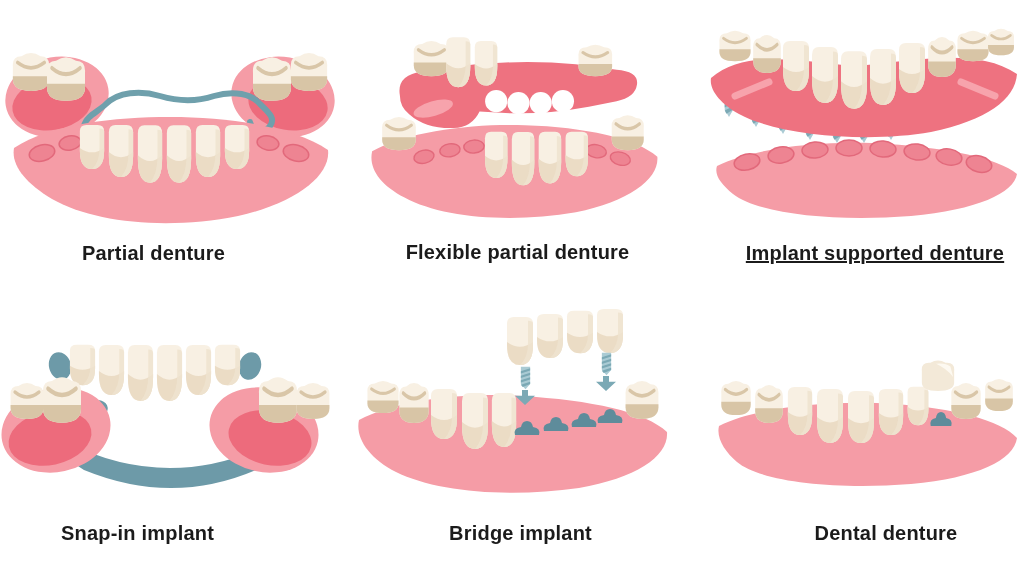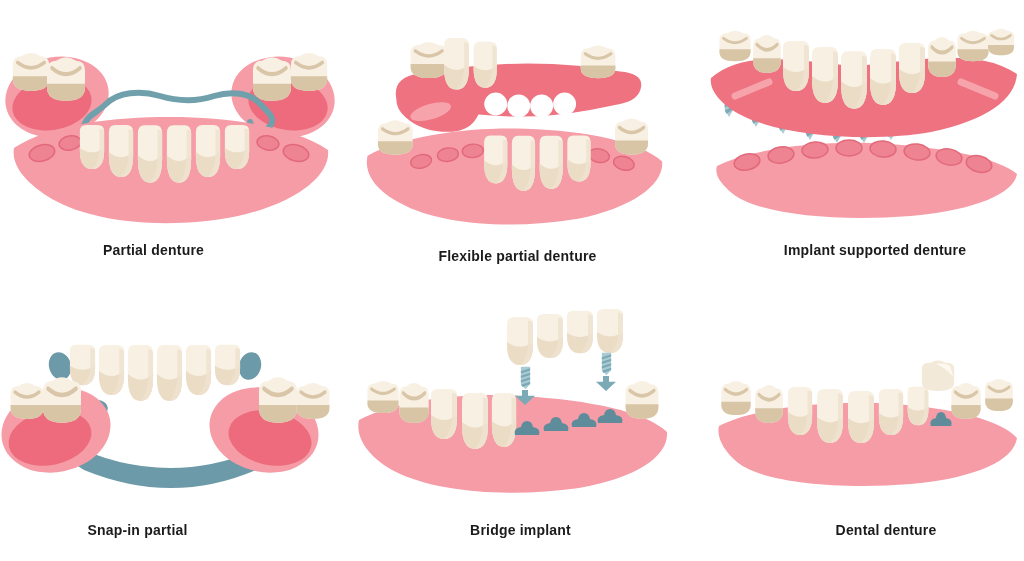--- a/index.html
+++ b/index.html
@@ -1,23 +1,23 @@
 <!DOCTYPE html>
 <html><head>
 <meta charset="utf-8">
 <style>
   html,body{margin:0;padding:0;background:#fff;}
   body{width:1024px;height:561px;overflow:hidden;font-family:"Liberation Sans",sans-serif;}
   .figure{display:grid;grid-template-columns:341px 341px 342px;grid-template-rows:280px 281px;width:1024px;height:561px;background:#fff;}
   .panel{display:flex;flex-direction:column;align-items:center;}
   .art{width:341px;height:230px;display:block;}
-  .label{margin-top:12px;font-size:14px;font-weight:700;color:#1b1b1b;letter-spacing:.2px;white-space:nowrap;}
+  .label{margin-top:12px;font-size:20px;font-weight:700;color:#1b1b1b;letter-spacing:.2px;white-space:nowrap;}
   .off-1{transform:translateX(-17px);}
   .off-2{transform:translateX(6px);}
-  .off-3{transform:translateX(22px);}
+  .off-3{transform:translateX(22px);text-decoration:underline;}
   .off-4{transform:translateX(-33px);}
   .off-5{transform:translateX(9px);}
   .off-6{transform:translateX(33px);}
   .defs{position:absolute;width:0;height:0;}
 </style>
 </head>
 <body>
 
 <svg class="defs" aria-hidden="true">
   <defs>
@@ -188,21 +188,21 @@
         <use href="#toothM" x="8" y="102" width="38" height="38"></use>
         <use href="#toothM" x="40" y="96" width="44" height="48"></use>
       </g>
       <g>
         <ellipse cx="264" cy="150" rx="55" ry="42" fill="#F59CA6" transform="rotate(12 264 150)"></ellipse>
         <ellipse cx="270" cy="158" rx="42" ry="27" fill="#ED6B7C" transform="rotate(12 270 158)"></ellipse>
         <use href="#toothM" x="256" y="96" width="44" height="48"></use>
         <use href="#toothM" x="294" y="102" width="38" height="38"></use>
       </g>
     </svg>
-    <figcaption class="label off-4">Snap-in partial</figcaption>
+    <figcaption class="label off-4">Snap-in implant</figcaption>
   </figure>
 
   <figure class="panel" style="margin:0;">
     <svg class="art" viewBox="0 0 341 230">
       <g>
         <path d="M18,140 C55,120 125,112 180,116 C250,120 305,132 326,152 C328,176 296,198 238,208 C168,218 95,212 55,192 C28,178 14,158 18,140 Z" fill="#F59CA6"></path>
         <use href="#toothM" x="24" y="100" width="36" height="34"></use>
         <use href="#toothM" x="56" y="102" width="34" height="42"></use>
         <use href="#toothF" x="88" y="108" width="30" height="52"></use>
         <use href="#toothF" x="119" y="112" width="30" height="58"></use>

